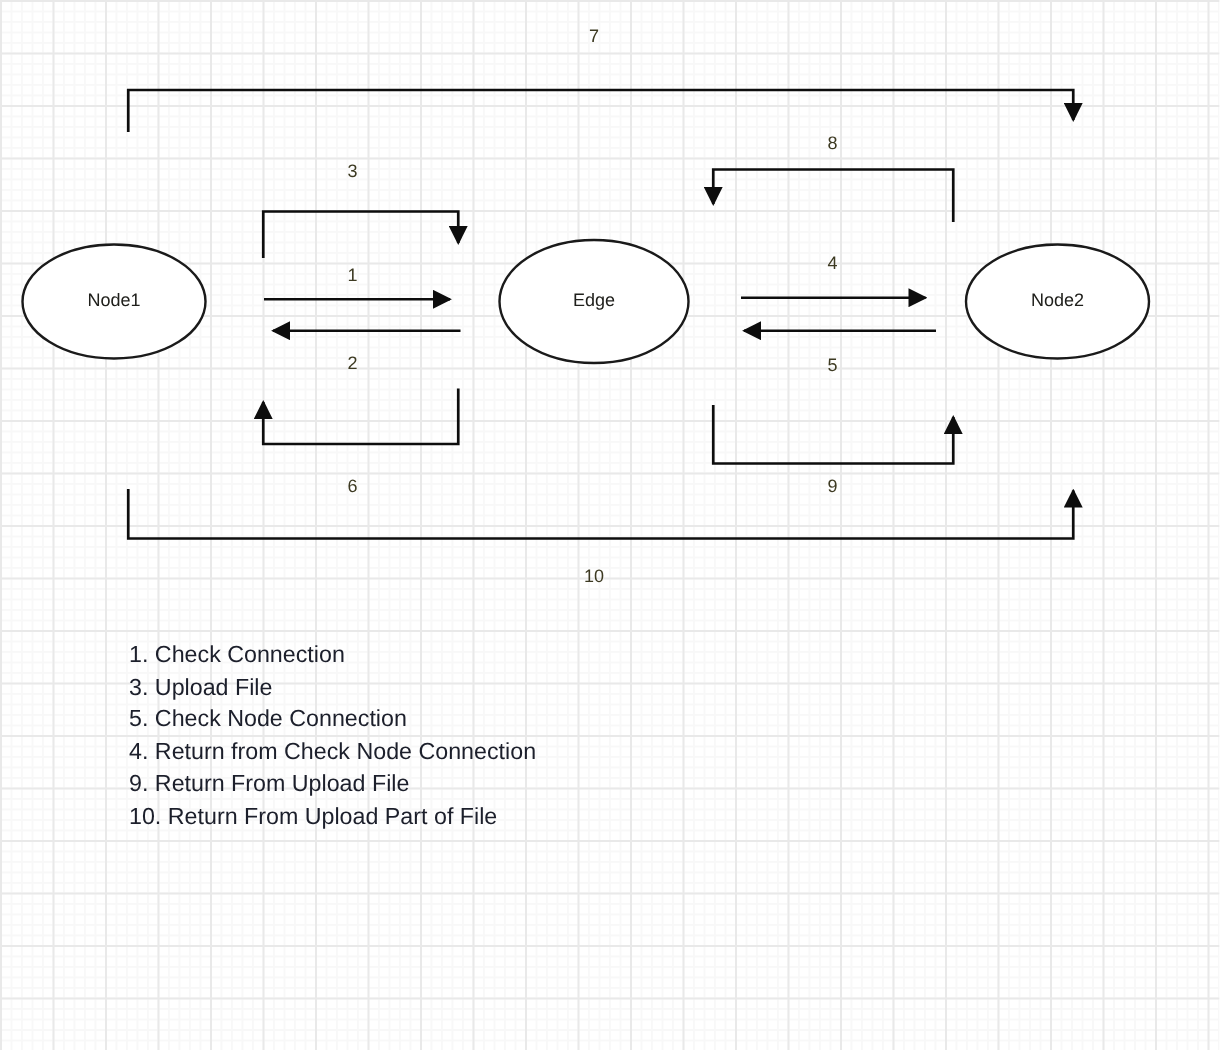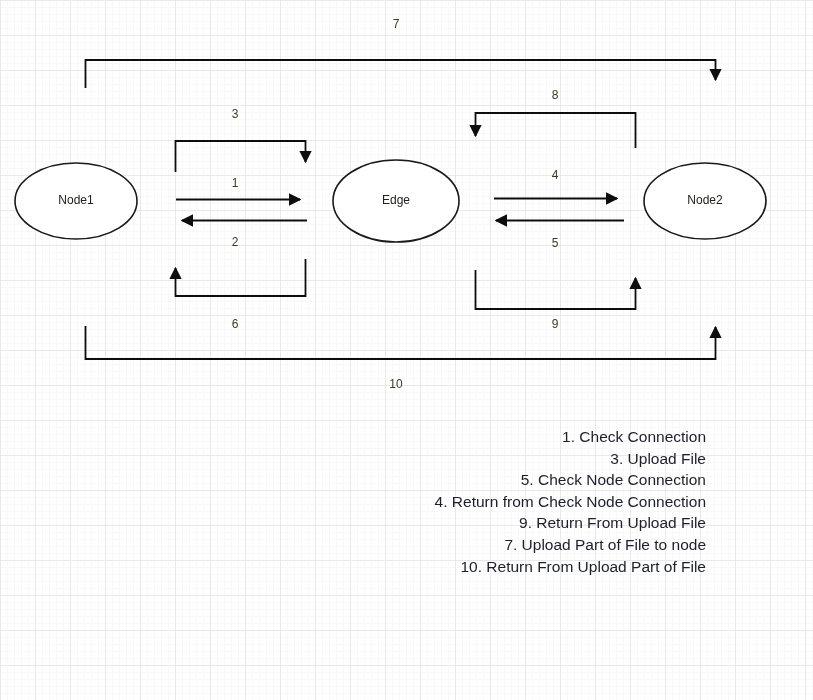--- a/index.html
+++ b/index.html
@@ -53,21 +53,20 @@
     font-size: 12px;
     fill: #3d3a22;
     text-anchor: middle;
     dominant-baseline: middle;
   }
   .legend {
     position: absolute;
     left: 86px;
     top: 426px;
     width: 620px;
-    text-align: right;
   }
   .legend-item {
     font-family: "Liberation Sans", sans-serif;
     font-size: 15.5px;
     line-height: 21.6px;
     color: #1c1f2b;
     white-space: nowrap;
   }
 </style>
 </head>
@@ -147,17 +146,16 @@
       <text class="edge-number" x="396" y="385">10</text>
     </g>
   </svg>
 
   <div class="legend">
     <div class="legend-item">1. Check Connection</div>
     <div class="legend-item">3. Upload File</div>
     <div class="legend-item">5. Check Node Connection</div>
     <div class="legend-item">4. Return from Check Node Connection</div>
     <div class="legend-item">9. Return From Upload File</div>
-    <div class="legend-item">7. Upload Part of File to node</div>
     <div class="legend-item">10. Return From Upload Part of File</div>
   </div>
 
 </div>
 
 </body></html>

